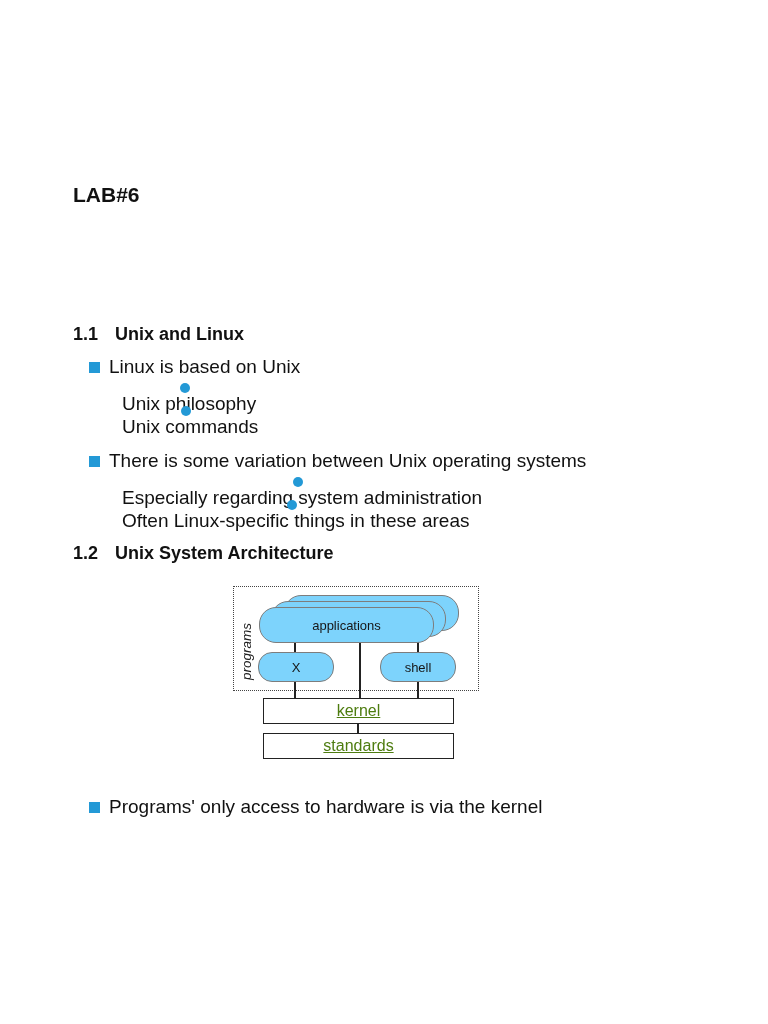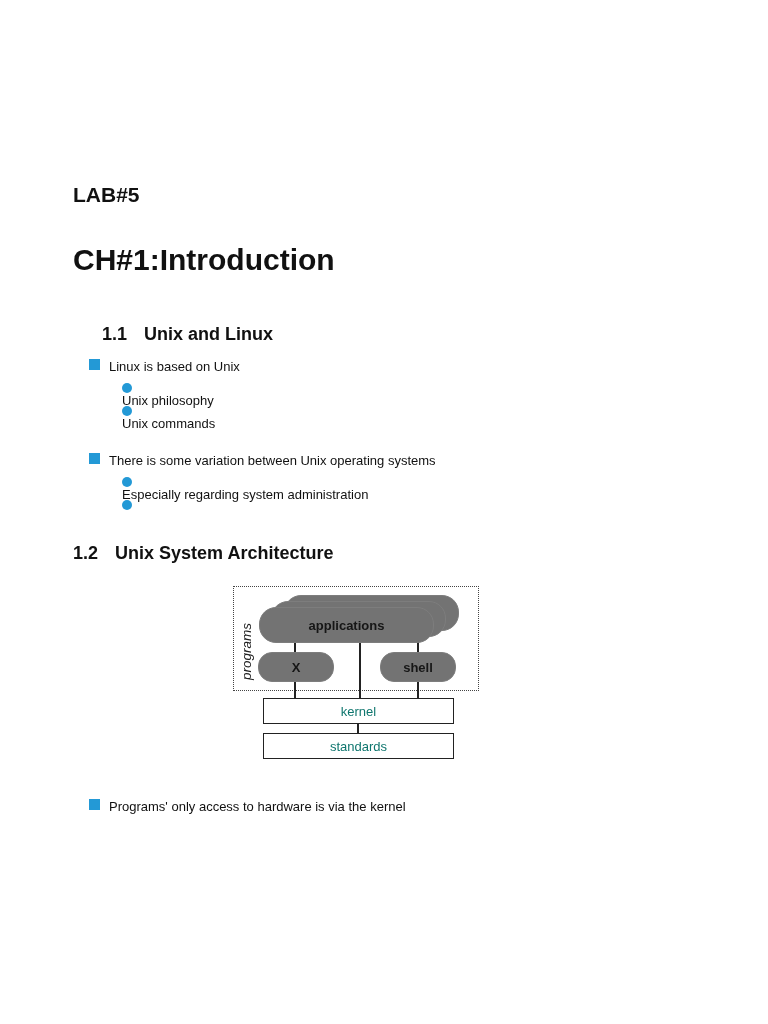--- a/index.html
+++ b/index.html
@@ -10,66 +10,65 @@
   }
   html,body{margin:0;padding:0;background:#ffffff;}
   .page{
     position:relative;width:768px;height:1024px;background:#ffffff;overflow:hidden;
     font-family:"Liberation Sans",sans-serif;color:var(--text);
   }
   .lab-title{position:absolute;left:73px;top:183px;font-size:21px;font-weight:700;line-height:1.1;}
   .chapter-title{position:absolute;left:73px;top:243px;font-size:30px;font-weight:700;line-height:1.1;}
   .section-heading{position:absolute;left:73px;font-size:18px;font-weight:700;line-height:1.1;white-space:nowrap;}
   .section-heading .num{display:inline-block;width:42px;}
-  .s1{top:325px;margin-left:29px;}
+  .s1{top:325px;}
   .s2{top:544px;}
 
-  .row{position:absolute;height:16px;display:flex;font-size:13px;white-space:nowrap;}
+  .row{position:absolute;height:16px;display:flex;align-items:center;font-size:19px;white-space:nowrap;}
   .row.l1{left:89px;}
   .row.l2{left:122px;flex-direction:column;}
   .sq{width:11px;height:11px;background:var(--bullet-blue);margin-right:9px;flex:0 0 auto;}
   .ci{width:10px;height:10px;border-radius:50%;background:var(--bullet-blue);margin-right:8px;flex:0 0 auto;}
 
   
   .diagram{position:absolute;left:0;top:0;width:768px;height:1024px;pointer-events:none;}
   .dotted-box{position:absolute;left:233px;top:586px;width:244px;height:103px;border:1px dotted #444;}
   .programs-label{
     position:absolute;left:205px;top:644px;width:82px;text-align:center;
     transform:rotate(-90deg);font-size:13.5px;font-style:italic;color:#222;
   }
   .rbox{
-    position:absolute;background:#737373;border:1.3px solid var(--box-border);
-    display:flex;align-items:center;justify-content:center;font-size:13px;color:#161616;font-weight:bold;
+    position:absolute;background:#7dd3fc;border:1.3px solid var(--box-border);
+    display:flex;align-items:center;justify-content:center;font-size:13px;color:#161616;
   }
   .apps-back2{left:284px;top:595px;width:173px;height:34px;border-radius:17px;}
   .apps-back1{left:271px;top:601px;width:173px;height:34px;border-radius:17px;}
   .apps-front{left:259px;top:607px;width:173px;height:34px;border-radius:17px;}
   .x-box{left:258px;top:652px;width:74px;height:28px;border-radius:14px;}
   .shell-box{left:380px;top:652px;width:74px;height:28px;border-radius:14px;}
   .hard-box{
     position:absolute;background:#ffffff;border:1.5px solid var(--dark-border);
-    display:flex;align-items:center;justify-content:center;font-size:13px;color:#0f766e;
+    display:flex;align-items:center;justify-content:center;font-size:16px;color:#4d7c0f;text-decoration:underline;
   }
   .kernel-box{left:263px;top:698px;width:189px;height:24px;}
   .hardware-box{left:263px;top:733px;width:189px;height:24px;}
   .vline{position:absolute;width:1.5px;background:#222;}
   .l-apps-x{left:294px;top:641px;height:12px;}
   .l-apps-kernel{left:359px;top:641px;height:58px;}
   .l-apps-shell{left:417px;top:641px;height:12px;}
   .l-x-kernel{left:294px;top:680px;height:19px;}
   .l-shell-kernel{left:417px;top:680px;height:19px;}
   .l-kernel-hardware{left:357px;top:722px;height:12px;}
 </style>
 </head>
 <body>
 
 <div class="page">
 
-  <div class="lab-title">LAB#5</div>
-  <div class="chapter-title">CH#1:Introduction</div>
+  <div class="lab-title">LAB#6</div>
 
   <div class="section-heading s1">
     <span class="num">1.1</span><span>Unix and Linux</span>
   </div>
 
   <div class="row l1" style="top:359px">
     <span class="sq"></span>
     <span>Linux is based on Unix</span>
   </div>
   <div class="row l2" style="top:383px">
@@ -83,20 +82,21 @@
   <div class="row l2" style="top:477px">
     <span class="ci"></span>
     <span>Especially regarding system administration</span>
   </div>
   <div class="row l1" style="top:453px">
     <span class="sq"></span>
     <span>There is some variation between Unix operating systems</span>
   </div>
   <div class="row l2" style="top:500px">
     <span class="ci"></span>
+    <span>Often Linux-specific things in these areas</span>
   </div>
 
   <div class="section-heading s2">
     <span class="num">1.2</span><span>Unix System Architecture</span>
   </div>
 
   <div class="diagram">
     <div class="dotted-box"></div>
     <div class="programs-label">programs</div>
 

